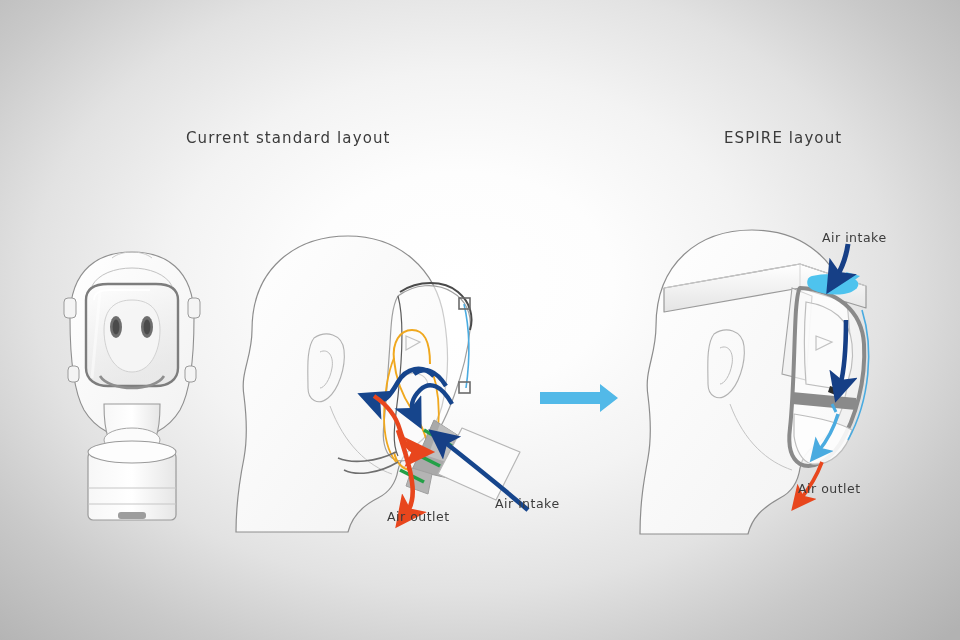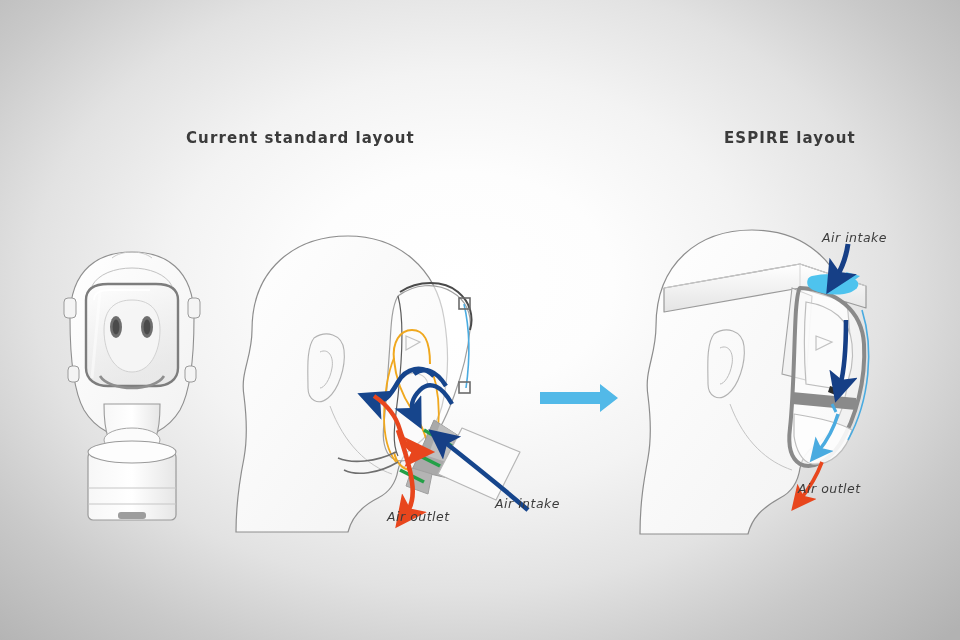--- a/index.html
+++ b/index.html
@@ -11,30 +11,29 @@
     position:relative;width:960px;height:640px;
     background:radial-gradient(ellipse 72% 78% at 48% 44%,
        #ffffff 0%, #fdfdfd 22%, #f3f3f3 42%, #e2e2e2 62%, #c9c9c9 80%, #b2b2b2 100%);
   }
   svg.layer{position:absolute;left:0;top:0;width:960px;height:640px;}
   .cap{
     position:absolute;
     color:#3b3b3b;
     font-size:15px;
     letter-spacing:1.1px;
-    font-weight:700;
+    font-weight:400;
     white-space:nowrap;
   }
   .ann{
     position:absolute;
     color:#3c3c3c;
     font-size:12.5px;
     letter-spacing:.5px;
     white-space:nowrap;
-    font-style:italic;
   }
   #cap-left{left:186px;top:129px;}
   #cap-right{left:724px;top:129px;}
   #ann-left-outlet{left:387px;top:509px;}
   #ann-left-intake{left:495px;top:496px;}
   #ann-right-intake{left:822px;top:230px;}
   #ann-right-outlet{left:798px;top:481px;}
 </style>
 </head>
 <body>

